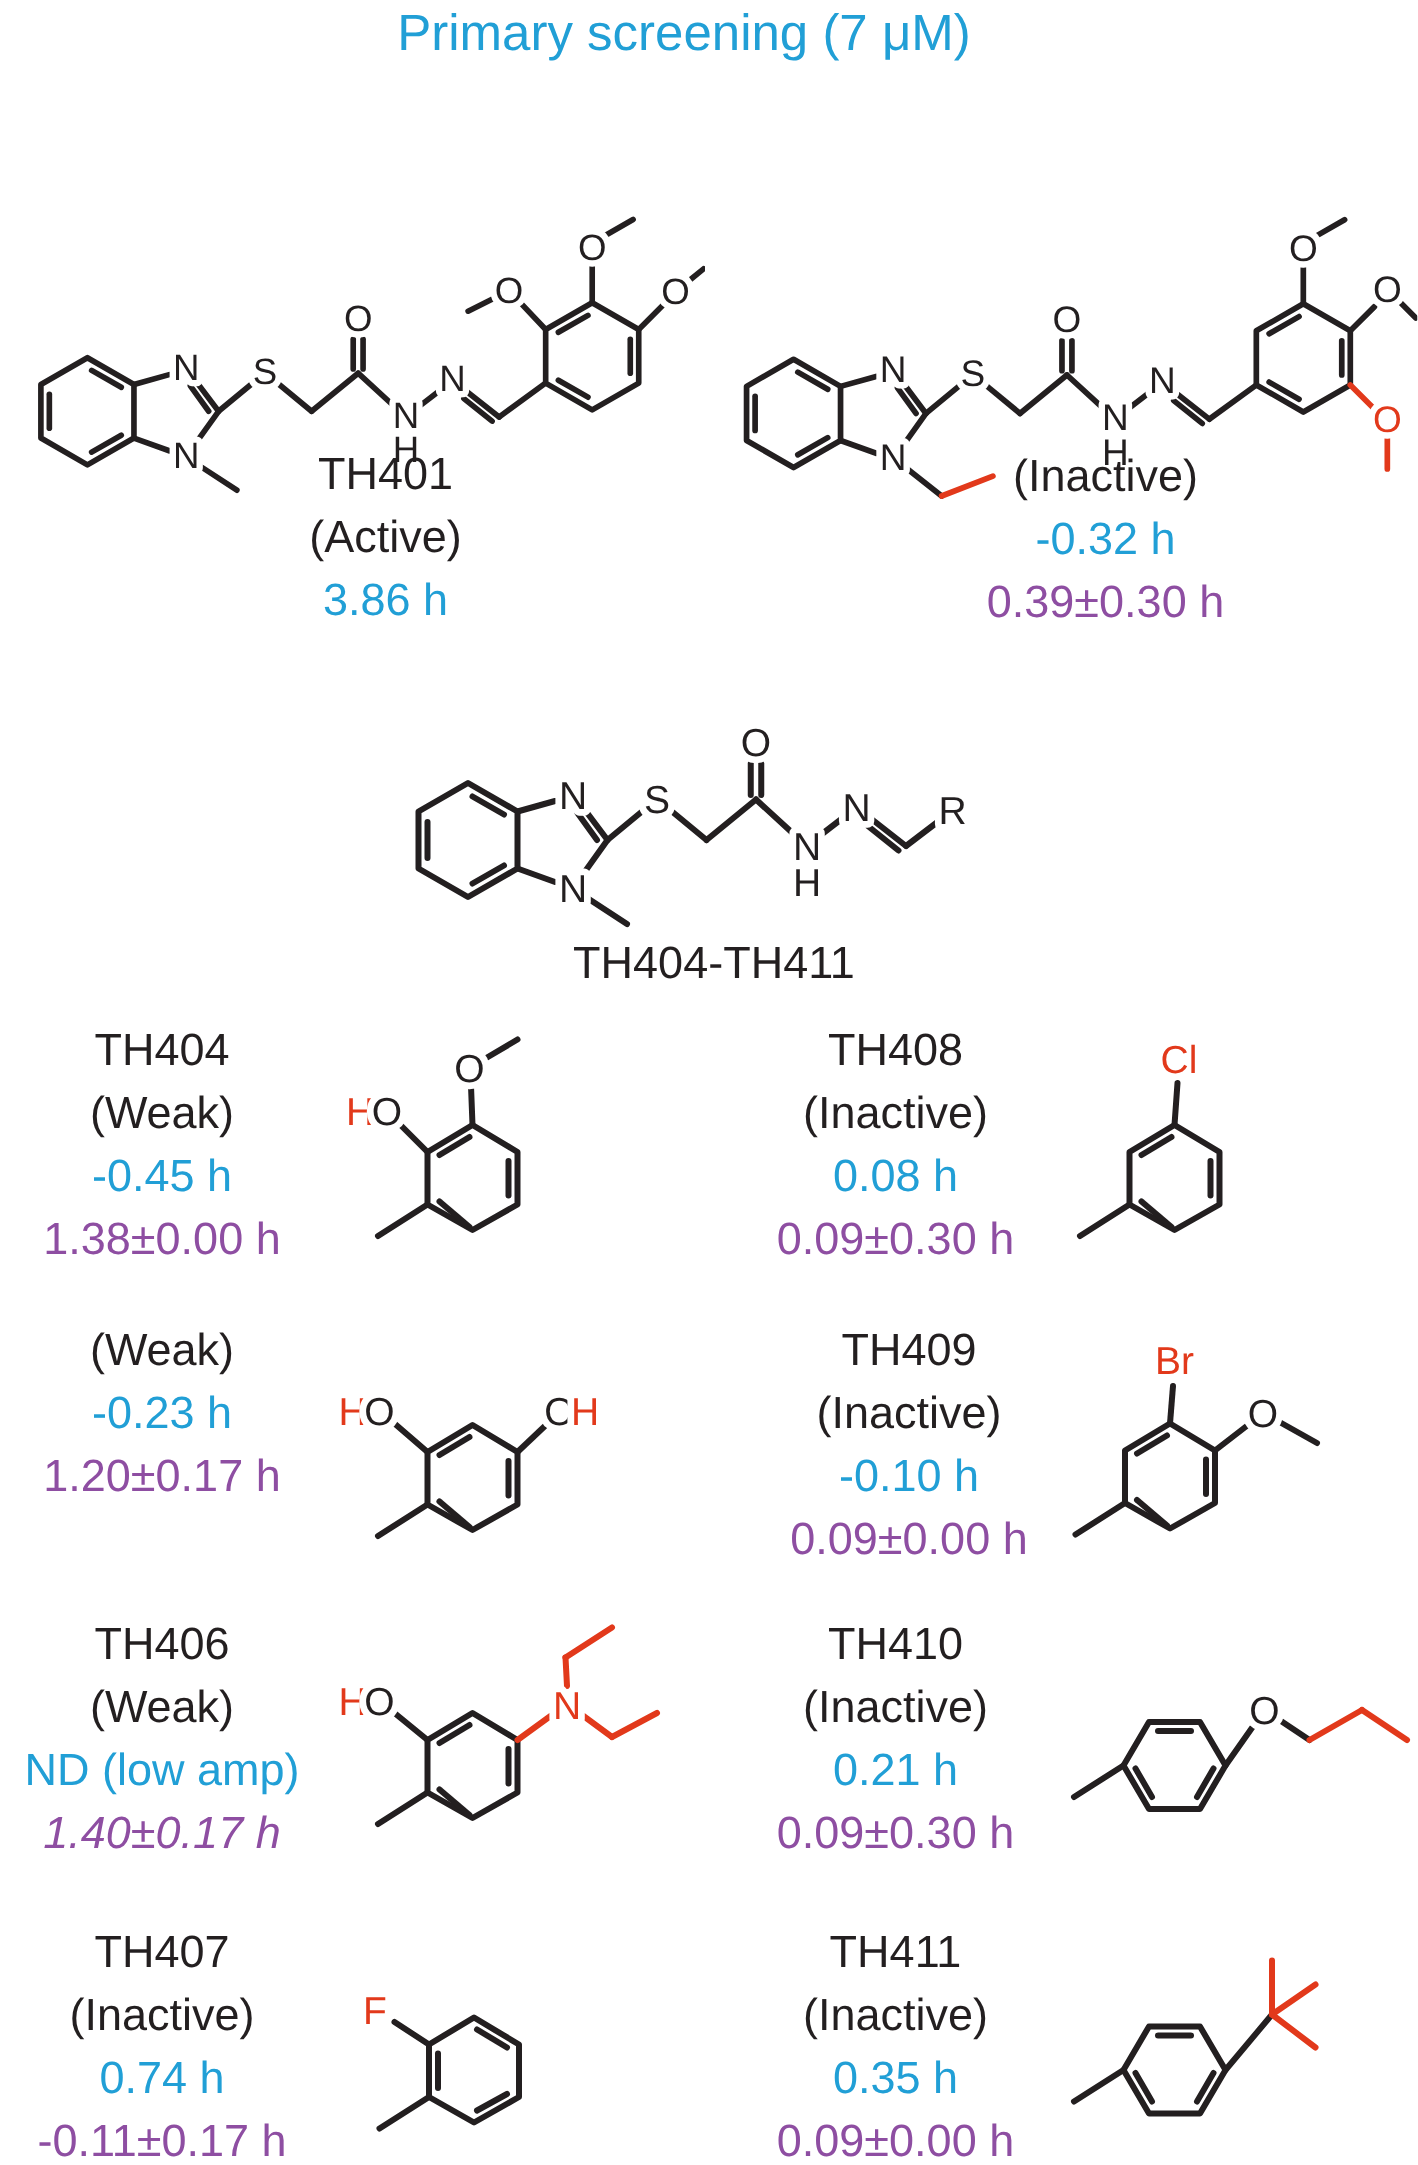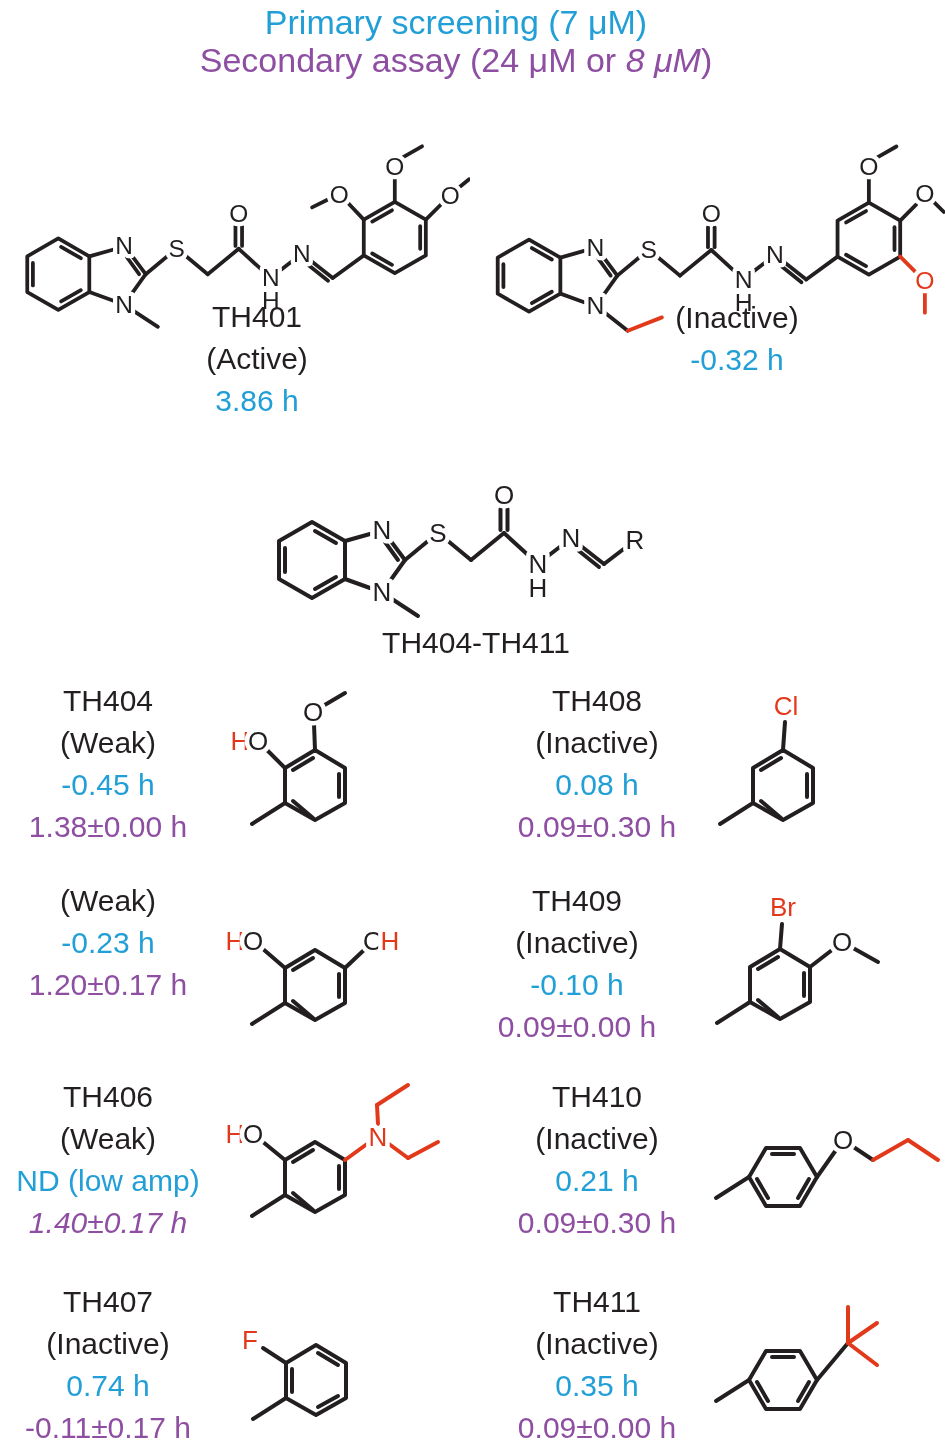--- a/index.html
+++ b/index.html
@@ -23,21 +23,20 @@
            paint-order:stroke;stroke:#fff;stroke-width:9px;stroke-linejoin:round}
   svg text.red{fill:var(--highlight)}
 </style>
 </head>
 <body>
 
 <div class="page">
 
   <div class="abs title" style="left:0;top:3px;width:912px">
     <div class="t1">Primary screening (7 μM)</div>
-    <div class="t2"><span>Secondary assay (24 μM or </span><span class="it">8 μM</span><span>)</span></div>
   </div>
 
   <svg class="abs" style="left:0;top:100px" width="470" height="260" viewBox="0 0 500 276">
     <g>
       <path d="M62,147 L95,166 L95,204 L62,223 L29,204 L29,166 Z"></path>
       <line x1="65" y1="156" x2="86" y2="168"></line>
       <line x1="86" y1="202" x2="65" y2="214"></line>
       <line x1="35" y1="197" x2="35" y2="173"></line>
       <line x1="95" y1="166" x2="120" y2="159"></line>
       <line x1="140" y1="165" x2="155" y2="185"></line>
@@ -130,20 +129,21 @@
       <text x="321" y="163">N</text>
       <text x="420" y="70">O</text>
       <text x="479" y="99">O</text>
       <text class="red" x="479" y="190">O</text>
     </g>
   </svg>
 
   <div class="abs lbl" style="left:587px;top:297px;width:300px">
     <div>(Inactive)</div>
     <div class="primary">-0.32 h</div>
+    <div class="secondary">0.39±0.30 h</div>
   </div>
 
   <svg class="abs" style="left:250px;top:460px" width="450" height="210" viewBox="0 0 450 210">
     <g>
       <path d="M62,62 L95,81 L95,119 L62,138 L29,119 L29,81 Z"></path>
       <line x1="65" y1="71" x2="86" y2="83"></line>
       <line x1="86" y1="117" x2="65" y2="129"></line>
       <line x1="35" y1="112" x2="35" y2="88"></line>
       <line x1="95" y1="81" x2="120" y2="74"></line>
       <line x1="140" y1="80" x2="155" y2="100"></line>
@@ -238,21 +238,21 @@
       <line x1="120" y1="88" x2="139" y2="70"></line>
     </g>
     <g>
       <text class="red" x="10" y="61">H</text>
       <text x="28" y="61">O</text>
       <text x="148" y="61">O</text>
       <text class="red" x="165" y="61">H</text>
     </g>
   </svg>
 
-  <div class="abs lbl" style="left:469px;top:880px;width:216px">
+  <div class="abs lbl" style="left:498px;top:880px;width:216px">
     <div>TH409</div>
     <div>(Inactive)</div>
     <div class="primary">-0.10 h</div>
     <div class="secondary">0.09±0.00 h</div>
   </div>
   <svg class="abs" style="left:690px;top:880px" width="200" height="155" viewBox="0 0 200 155">
     <g>
       <path d="M90,69 L120,87 L120,122 L90,139 L60,122 L60,87 Z"></path>
       <line x1="68" y1="89" x2="88" y2="77"></line>
       <line x1="114" y1="93" x2="114" y2="116"></line>

